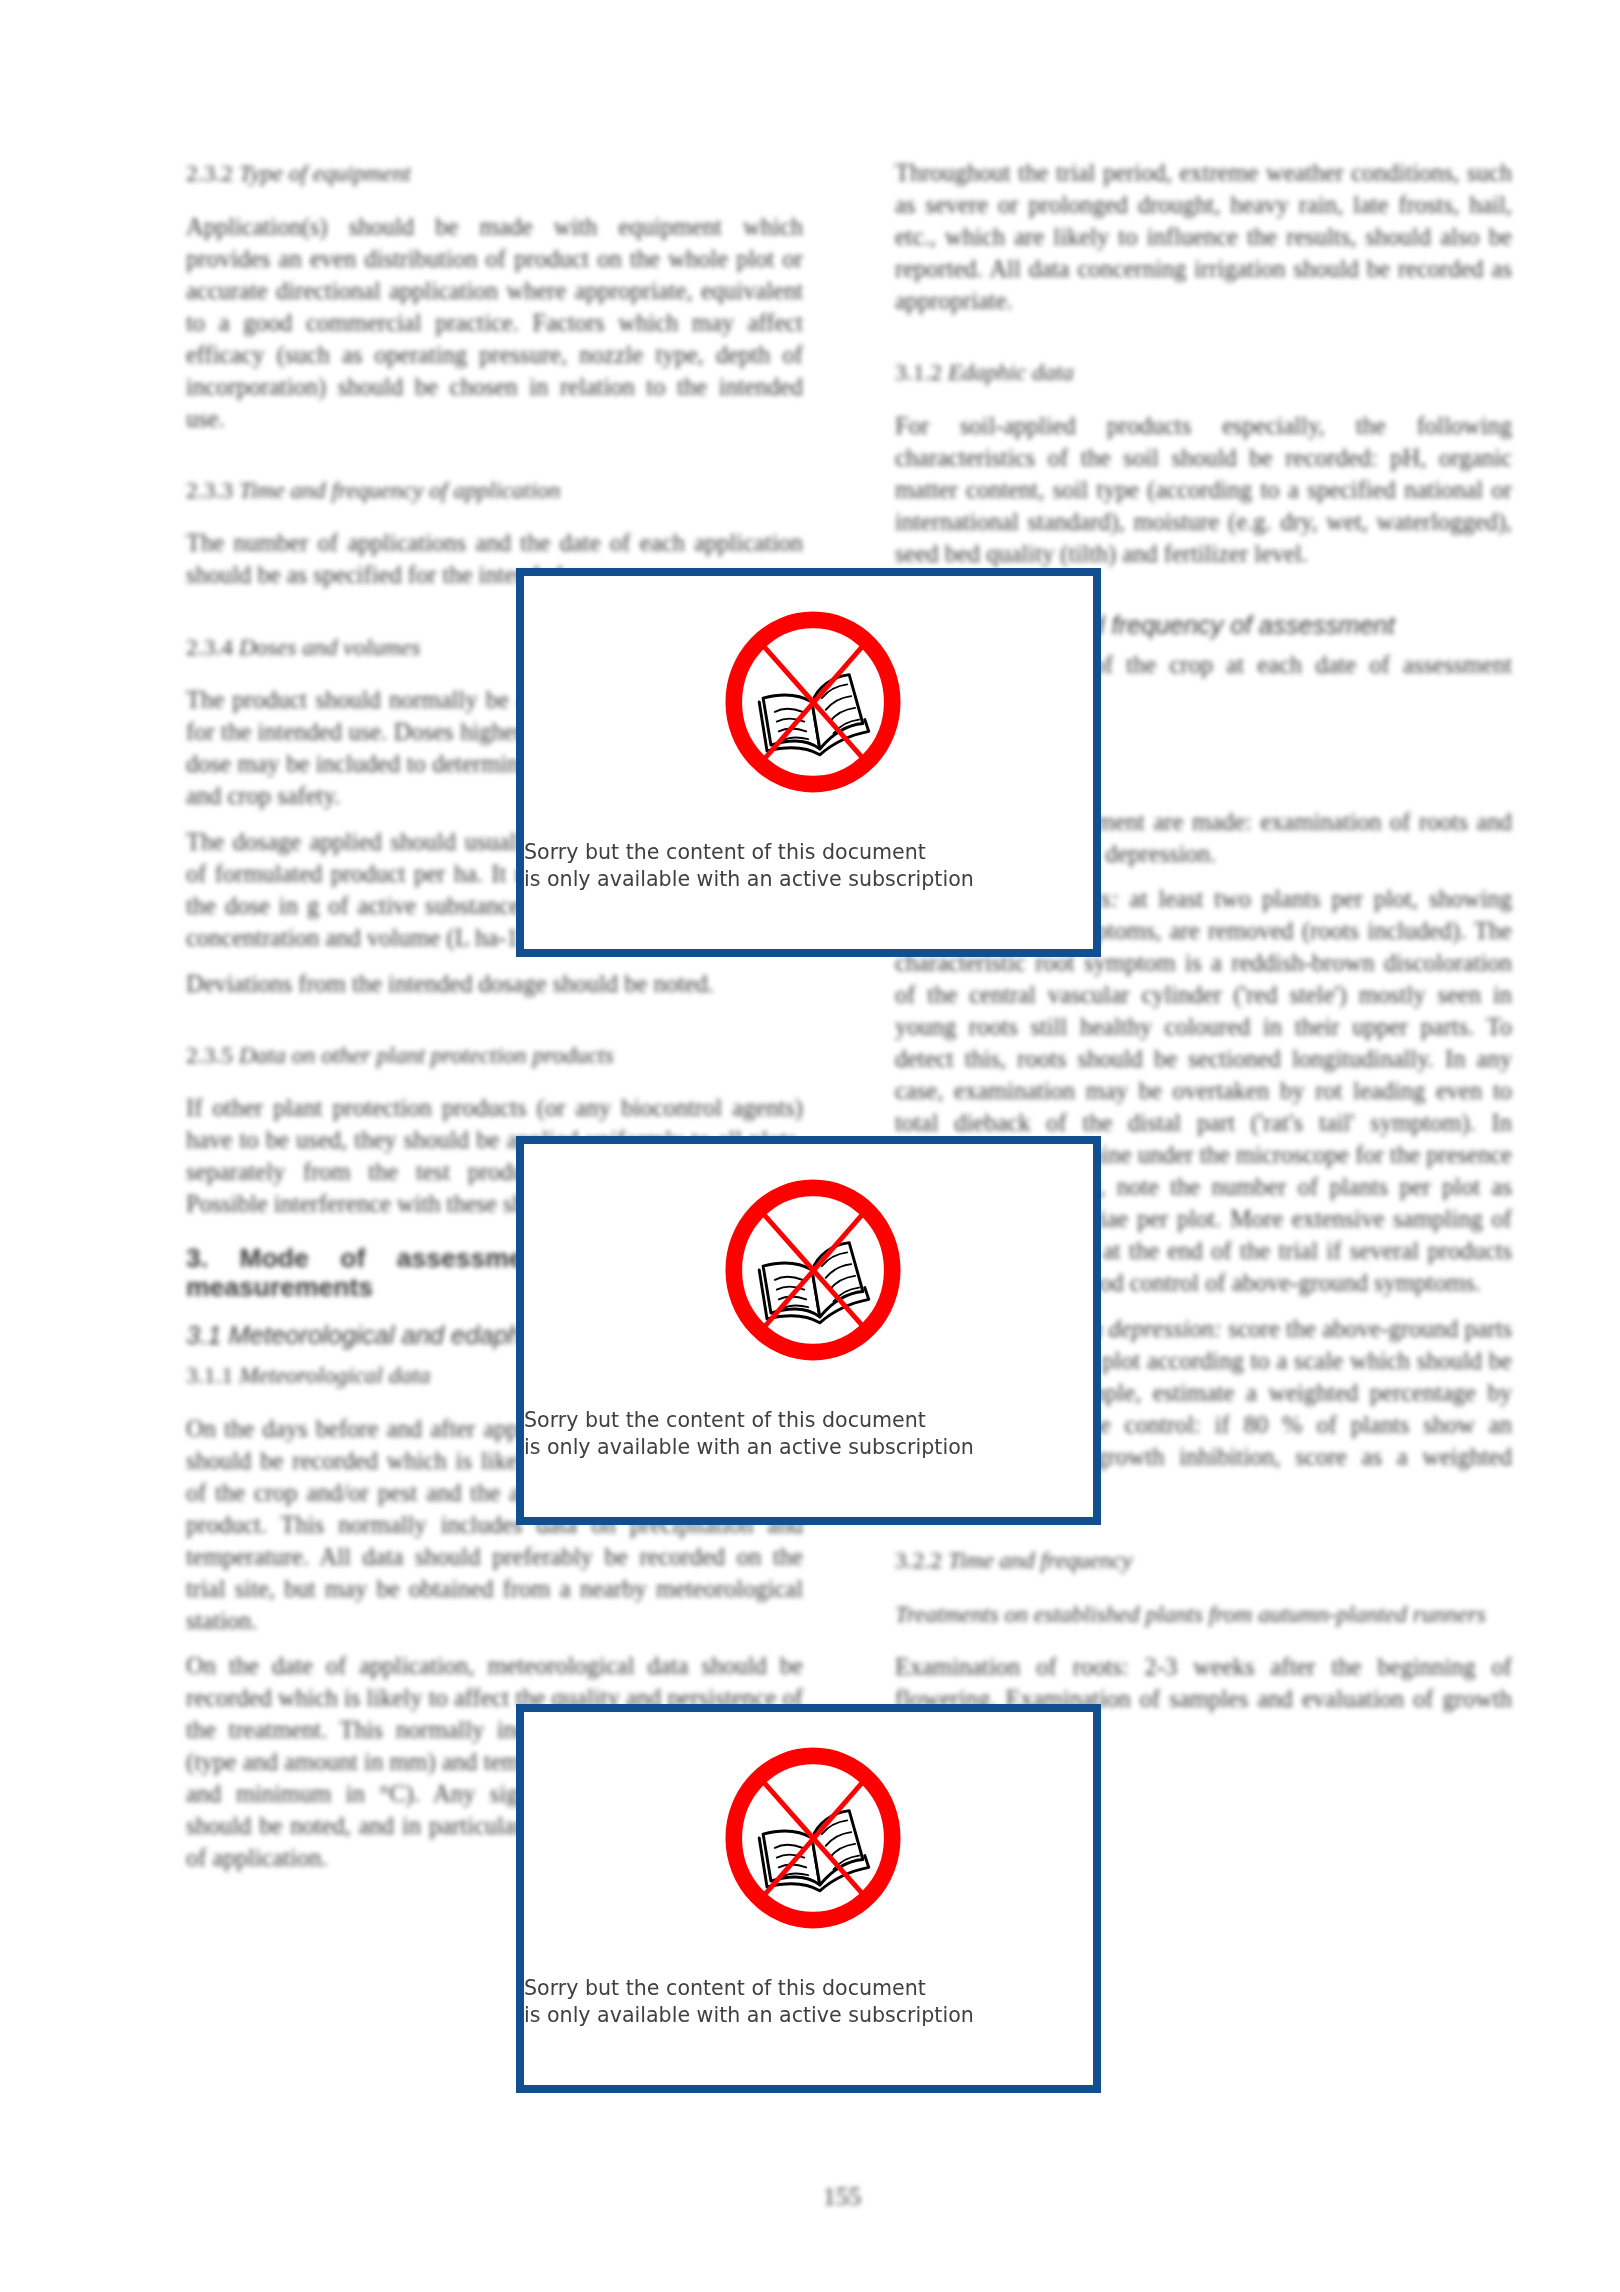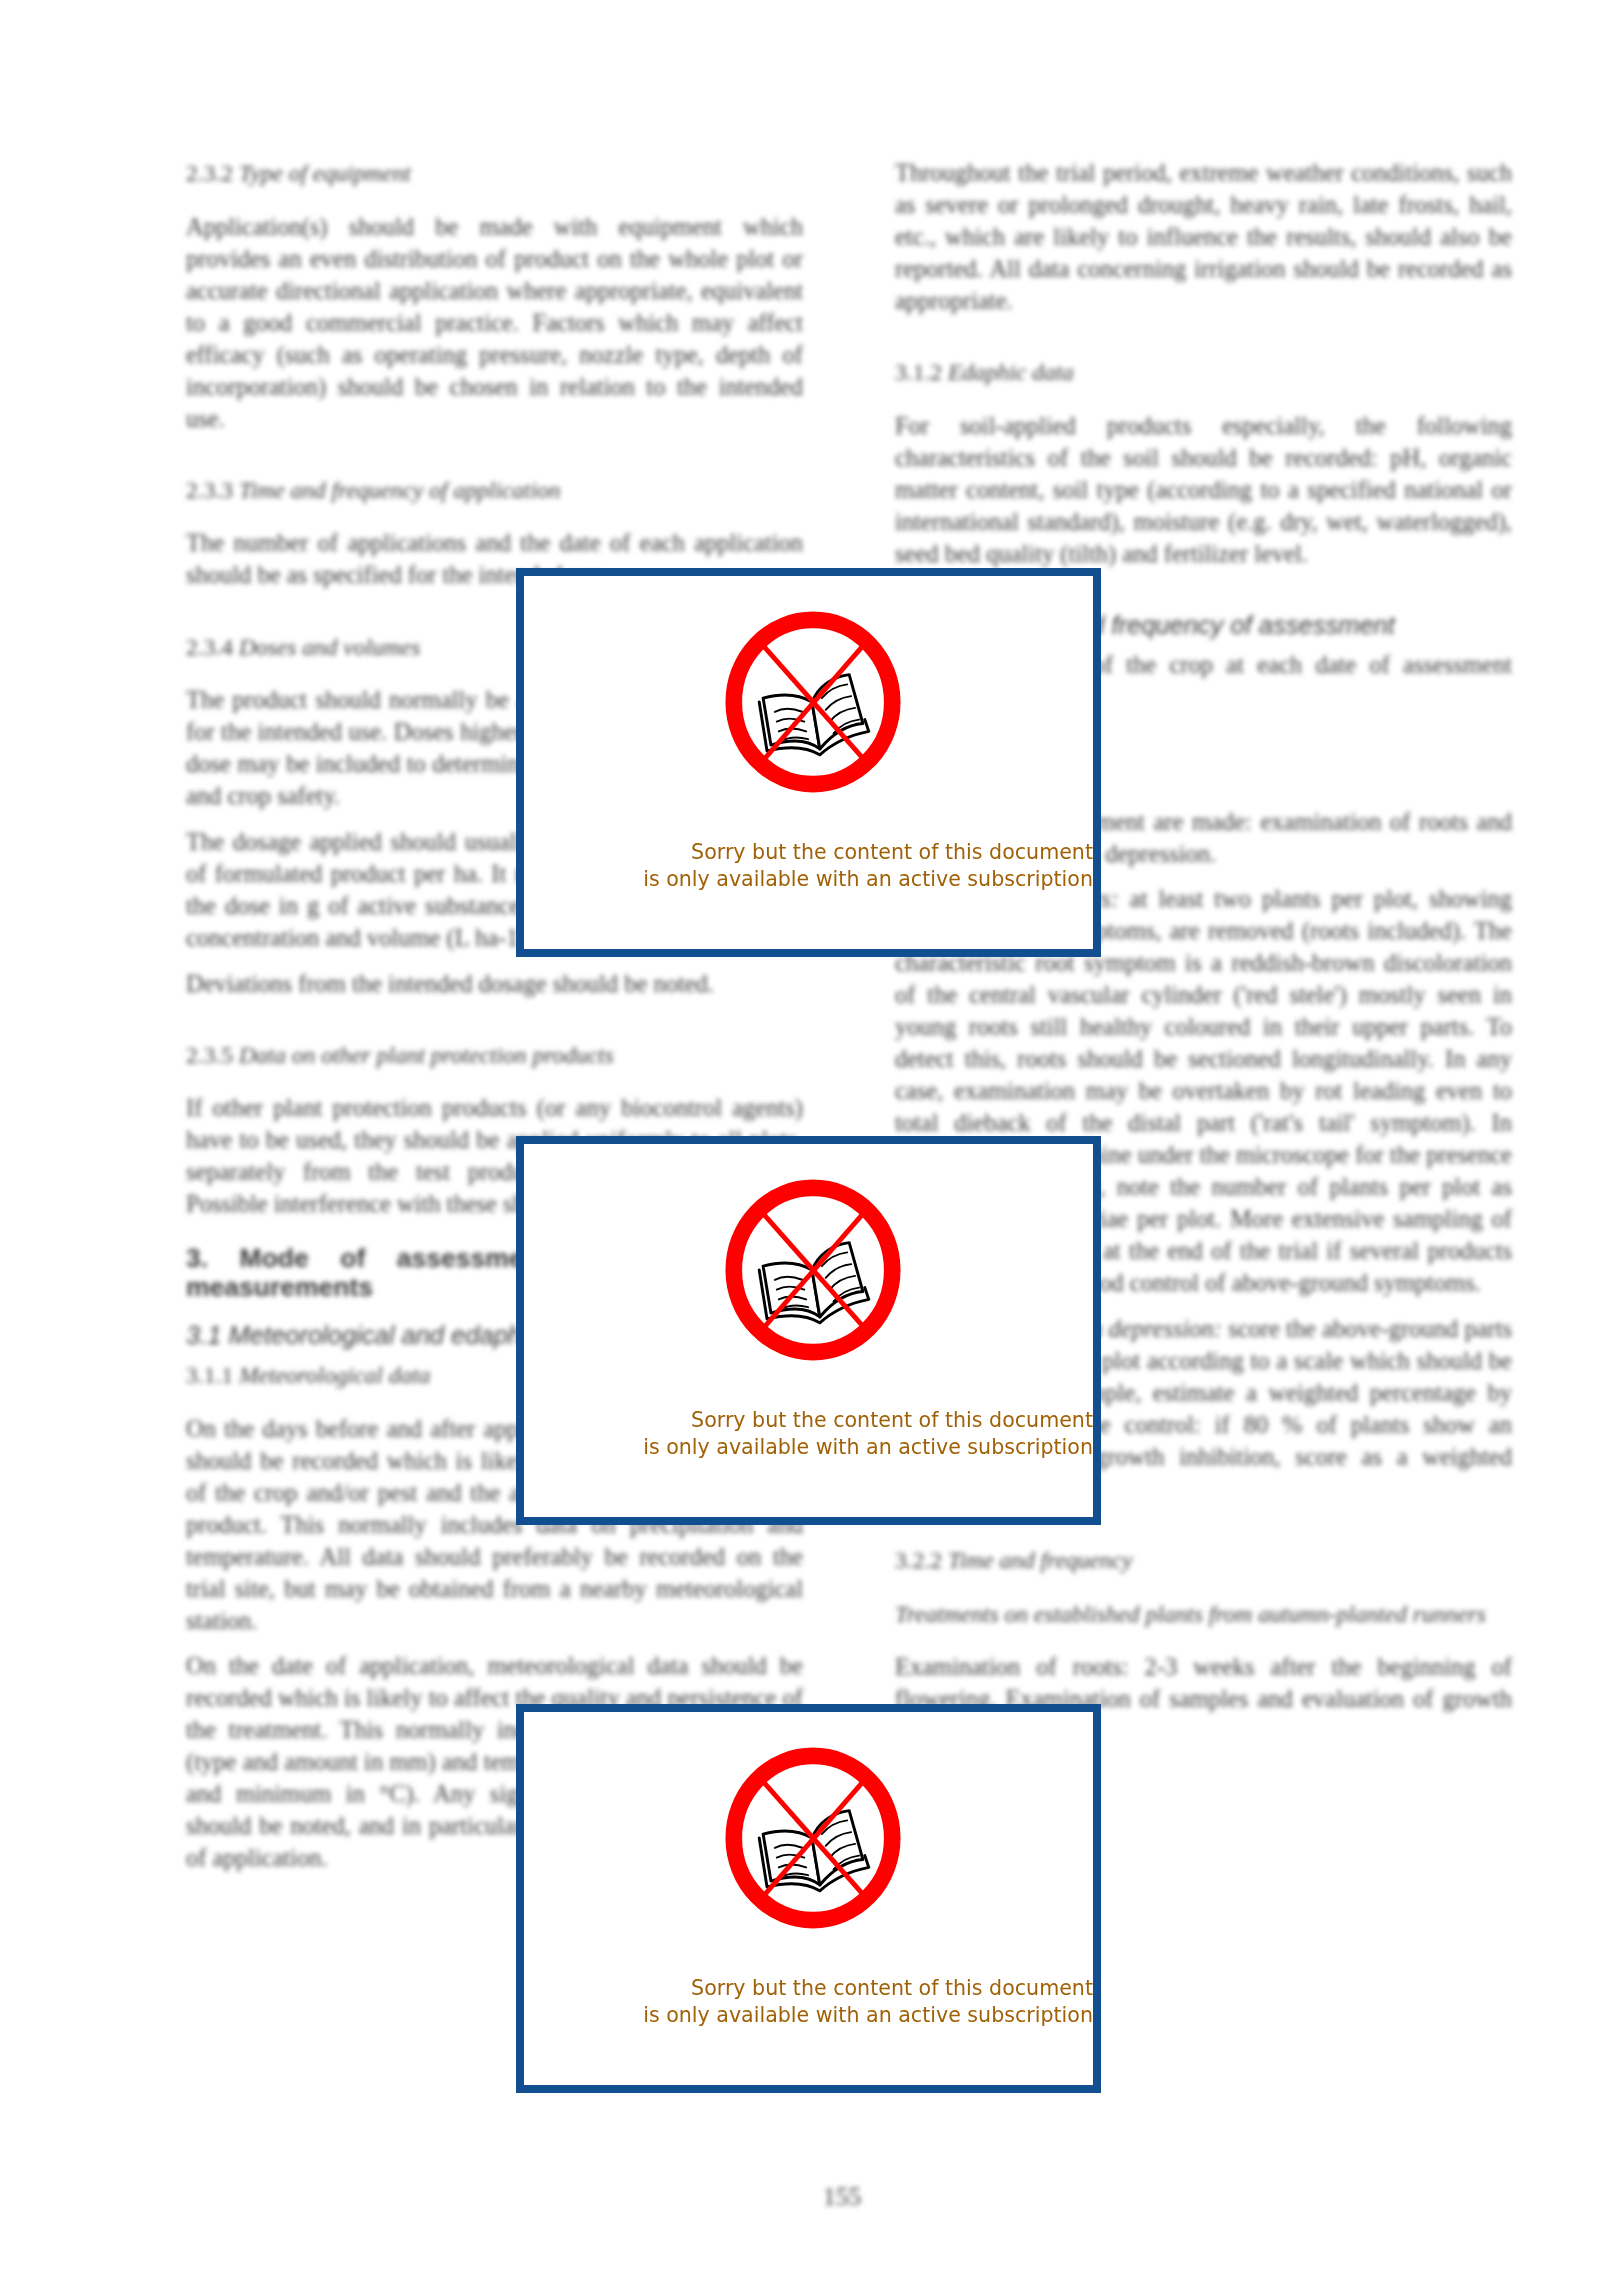--- a/index.html
+++ b/index.html
@@ -13,21 +13,21 @@
   .col h4 { margin: 0 0 21.6px 0; font-weight: normal; font-size: 23.5px; }
   .col h4 .num { font-style: normal; }
   .col h4 .t { font-style: italic; }
   .col h2 { font-family: "Liberation Sans", sans-serif; font-weight: bold; font-size: 26.5px; line-height: 29px; margin: 23.5px 0 17.6px 0; text-align: justify; }
   .col h3 { font-family: "Liberation Sans", sans-serif; font-weight: normal; font-style: italic; font-size: 25.5px; margin: 0 0 7.8px 0; }
   .gap { height: 25.5px; }
   .it { font-style: italic; }
   .page-number { position: absolute; left: 823px; top: 2182px; font-size: 25.5px; }
   .paywall { position: absolute; left: 516px; width: 569px; height: 373px; border: 8.8px solid #124f91; background: #ffffff; }
   .paywall .icon { position: absolute; left: 200px; top: 34px; width: 178px; height: 184px; }
-  .paywall .msg { position: absolute; left: 0; right: 0; top: 263px; text-align: right; color: #a16207; font-family: "DejaVu Sans", sans-serif; font-size: 20.6px; line-height: 27.4px; }
+  .paywall .msg { position: absolute; left: 0; right: 0; top: 263px; text-align: left; color: #404040; font-family: "DejaVu Sans", sans-serif; font-size: 20.6px; line-height: 27.4px; }
   .paywall .msg div { white-space: nowrap; }
 </style>
 </head>
 <body>
 
 <div class="page">
 
   <div class="col left blurred">
     <h4><span class="num">2.3.2</span> <span class="t">Type of equipment</span></h4>
     <p>Application(s) should be made with equipment which provides an even distribution of product on the whole plot or accurate directional application where appropriate, equivalent to a good commercial practice. Factors which may affect efficacy (such as operating pressure, nozzle type, depth of incorporation) should be chosen in relation to the intended use.</p>

